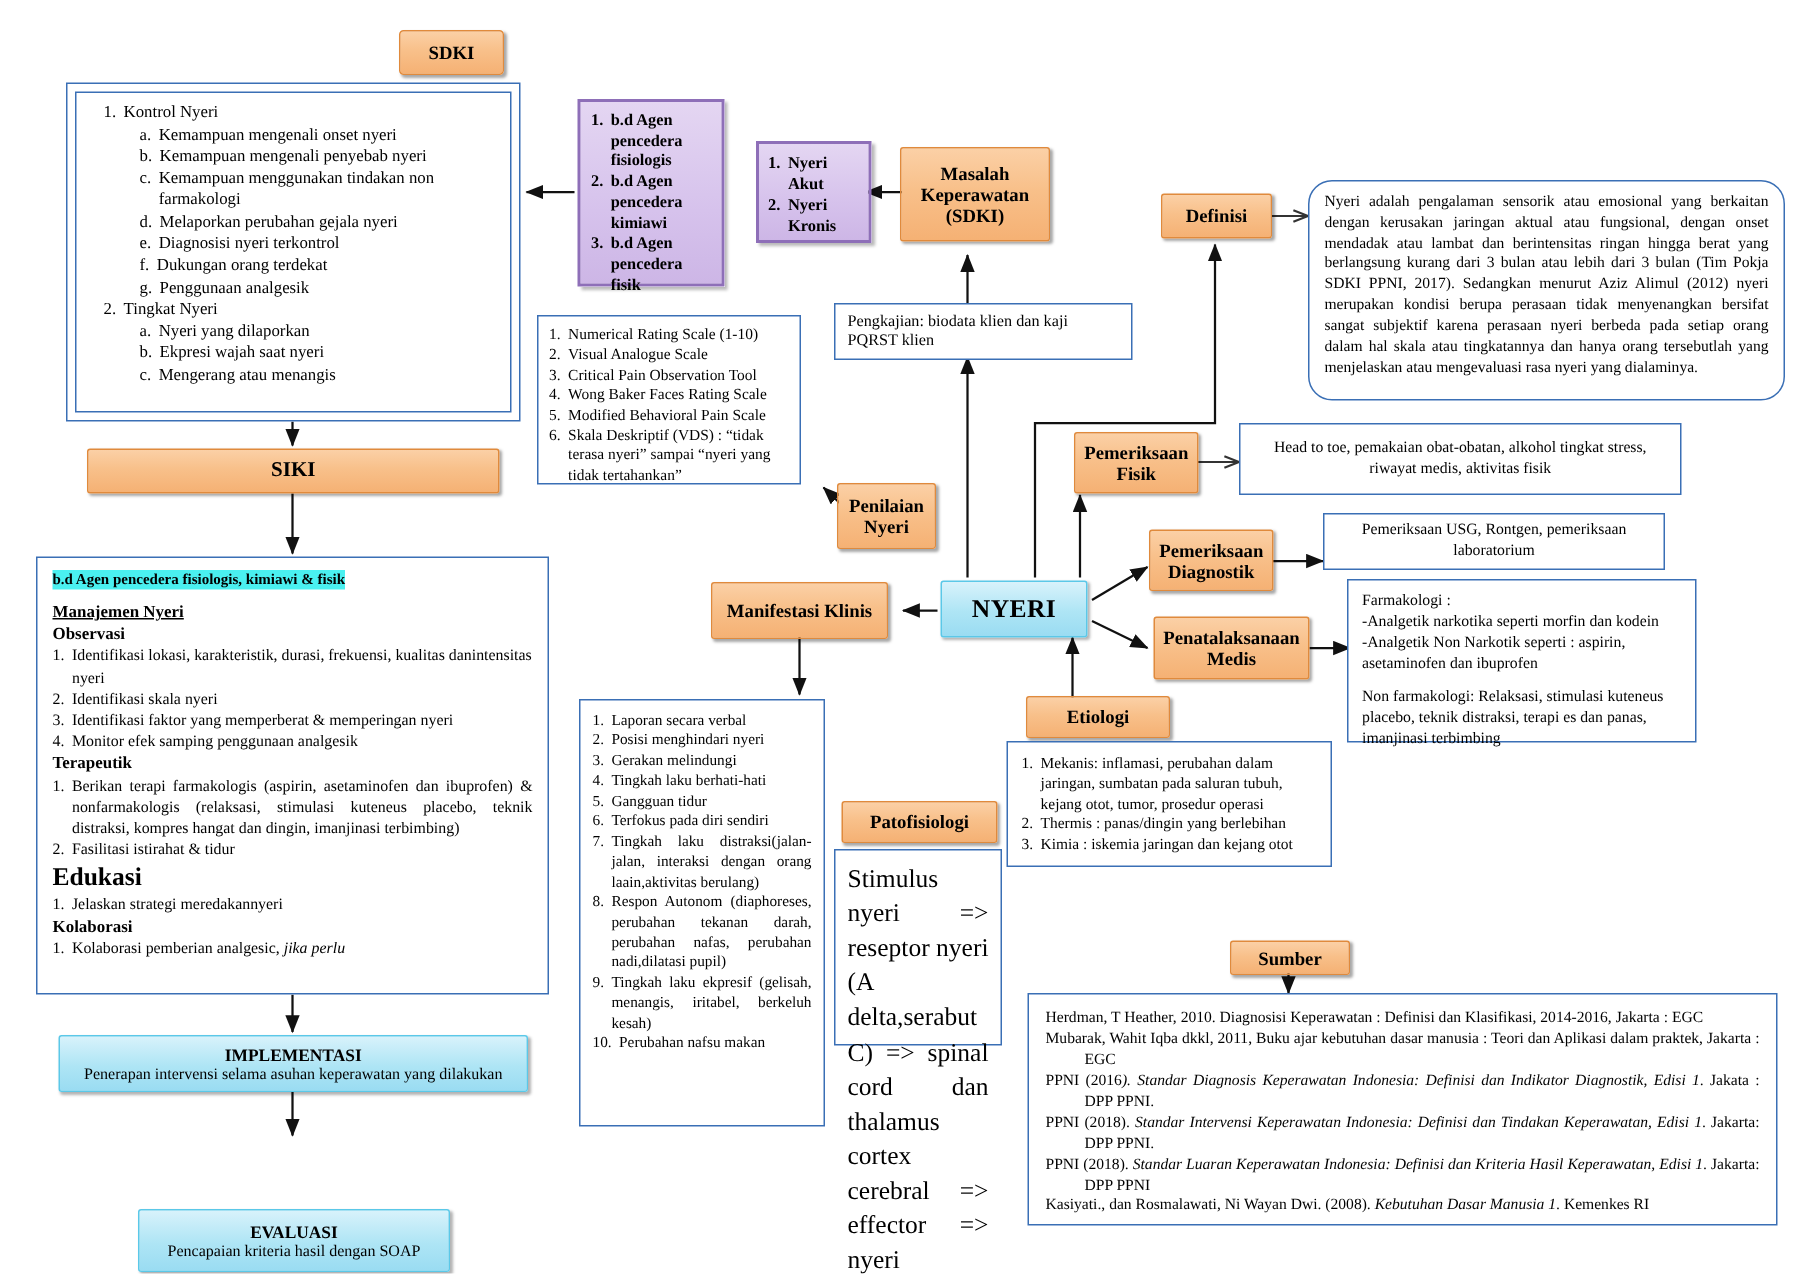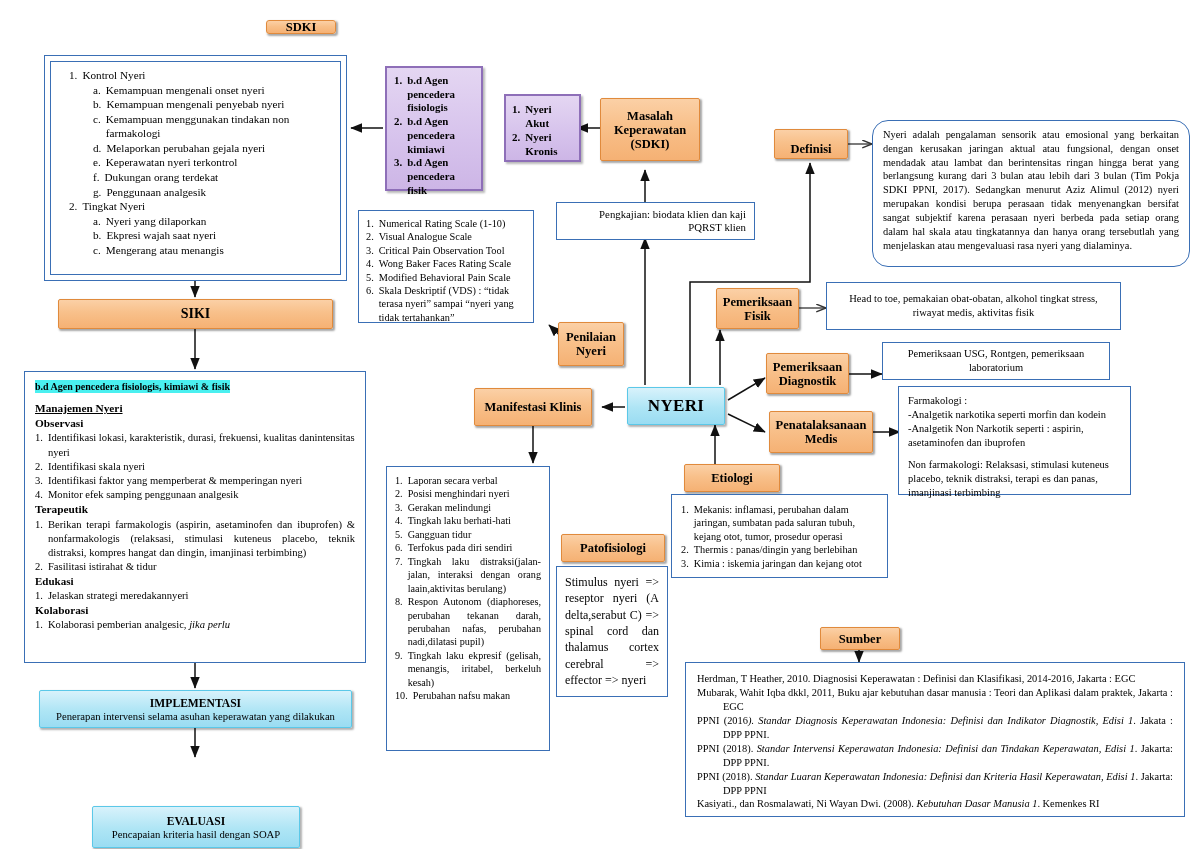--- a/index.html
+++ b/index.html
@@ -119,21 +119,21 @@
 
     </g>
     <g stroke="#333" stroke-width="1.3" fill="none">
 
       <line x1="848" y1="144" x2="872" y2="144" marker-end="url(#ahopen)"></line>
 
       <line x1="798" y1="308" x2="826" y2="308" marker-end="url(#ahopen)"></line>
     </g>
   </svg>
 
-  <div class="box chip rnd" style="left:266px;top:20px;width:70px;height:14px;">
+  <div class="box chip rnd" style="left:266px;top:20px;width:70px;height:30px;">
     <span>SDKI</span>
   </div>
 
   <div class="box dblframe" style="left:44px;top:55px;width:303px;height:226px;">
     <div class="dblinner" style="left:5px;top:5px;right:5px;bottom:5px;"></div>
     <div style="position:absolute;left:16px;top:12px;right:12px;font-size:11.2px;line-height:1.30;">
       <div class="li" style="margin-left:8px;">
         <span class="mk">1.</span>
         <span class="tx">Kontrol Nyeri</span>
       </div>
@@ -149,21 +149,21 @@
         <div class="li">
             <span class="mk">c.</span>
             <span class="tx">Kemampuan menggunakan tindakan non farmakologi</span>
           </div>
         <div class="li">
             <span class="mk">d.</span>
             <span class="tx">Melaporkan perubahan gejala nyeri</span>
           </div>
         <div class="li">
             <span class="mk">e.</span>
-            <span class="tx">Keperawatan nyeri terkontrol</span>
+            <span class="tx">Diagnosisi nyeri terkontrol</span>
           </div>
         <div class="li">
             <span class="mk">f.</span>
             <span class="tx">Dukungan orang terdekat</span>
           </div>
         <div class="li">
             <span class="mk">g.</span>
             <span class="tx">Penggunaan analgesik</span>
           </div>
       </div>
@@ -217,21 +217,21 @@
     <div class="b" style="font-size:11.3px;">Terapeutik</div>
     <div class="li just">
         <span class="mk">1.</span>
         <span class="tx">Berikan terapi  farmakologis (aspirin, asetaminofen dan ibuprofen) &amp; nonfarmakologis (relaksasi, stimulasi kuteneus placebo, teknik distraksi, kompres hangat dan dingin, imanjinasi terbimbing)</span>
       </div>
     <div class="li">
         <span class="mk">2.</span>
         <span class="tx">Fasilitasi istirahat &amp; tidur</span>
       </div>
 
-    <div class="b" style="font-size:11px;">Edukasi</div>
+    <div class="b" style="font-size:17px;">Edukasi</div>
     <div class="li">
         <span class="mk">1.</span>
         <span class="tx">Jelaskan strategi meredakannyeri</span>
       </div>
 
     <div class="b" style="font-size:11.3px;">Kolaborasi</div>
     <div class="li">
       <span class="mk">1.</span>
       <span class="tx"><span>Kolaborasi pemberian analgesic, </span><span class="it">jika perlu</span></span>
     </div>
@@ -276,21 +276,21 @@
         </div>
     </div>
   </div>
 
   <div class="box chip sq" style="left:600px;top:98px;width:100px;height:63px;">
     <span style="white-space:pre-line;">Masalah
 Keperawatan
 (SDKI)</span>
   </div>
 
-  <div class="box wbox" style="left:556px;top:202px;width:199px;height:38px;display:flex;align-items:center;justify-content:center;text-align:right;font-size:10.8px;">
+  <div class="box wbox" style="left:556px;top:202px;width:199px;height:38px;display:flex;align-items:center;justify-content:center;text-align:left;font-size:10.8px;">
     <span>Pengkajian: biodata klien dan kaji PQRST klien</span>
   </div>
 
   <div class="box wbox" style="left:358px;top:210px;width:176px;height:113px;padding:6px 7px;font-size:10.3px;line-height:1.30;">
     <div class="li">
         <span class="mk">1.</span>
         <span class="tx">Numerical Rating Scale (1-10)</span>
       </div>
     <div class="li">
         <span class="mk">2.</span>
@@ -307,21 +307,21 @@
     <div class="li">
         <span class="mk">5.</span>
         <span class="tx">Modified Behavioral Pain Scale</span>
       </div>
     <div class="li">
         <span class="mk">6.</span>
         <span class="tx">Skala Deskriptif (VDS) : “tidak terasa nyeri” sampai “nyeri yang tidak tertahankan”</span>
       </div>
   </div>
 
-  <div class="box chip sq" style="left:774px;top:129px;width:74px;height:30px;align-items:flex-end;">
+  <div class="box chip sq" style="left:774px;top:129px;width:74px;height:30px;">
     <span>Definisi</span>
   </div>
   <div class="box wbox just" style="left:872px;top:120px;width:318px;height:147px;padding:7px 10px;font-size:10.4px;line-height:1.33;border-radius:16px;">
     <span>Nyeri adalah pengalaman sensorik atau emosional yang berkaitan dengan kerusakan jaringan aktual atau fungsional, dengan onset mendadak atau lambat dan berintensitas ringan hingga berat yang berlangsung kurang dari 3 bulan atau lebih dari 3 bulan (Tim Pokja SDKI PPNI, 2017). Sedangkan menurut Aziz Alimul (2012) nyeri merupakan kondisi berupa perasaan tidak menyenangkan bersifat sangat subjektif karena perasaan nyeri berbeda pada setiap orang dalam hal skala atau tingkatannya dan hanya orang tersebutlah yang menjelaskan atau mengevaluasi rasa nyeri yang dialaminya.</span>
   </div>
 
   <div class="box chip sq" style="left:716px;top:288px;width:83px;height:41px;">
     <span style="white-space:pre-line;">Pemeriksaan
 Fisik</span>
   </div>
@@ -400,21 +400,21 @@
       </div>
     <div class="li">
         <span class="mk">10.</span>
         <span class="tx">Perubahan nafsu makan</span>
       </div>
   </div>
 
   <div class="box chip sq" style="left:561px;top:534px;width:104px;height:28px;">
     <span>Patofisiologi</span>
   </div>
-  <div class="box wbox just" style="left:556px;top:566px;width:112px;height:131px;padding:7px 8px;font-size:12px;line-height:1.36;">
+  <div class="box wbox just" style="left:556px;top:566px;width:112px;height:131px;padding:7px 8px;font-size:17px;line-height:1.36;">
     <span>Stimulus nyeri =&gt; reseptor nyeri (A delta,serabut C) =&gt; spinal cord dan thalamus cortex cerebral =&gt; effector =&gt; nyeri</span>
   </div>
 
   <div class="box chip sq" style="left:684px;top:464px;width:96px;height:28px;">
     <span>Etiologi</span>
   </div>
   <div class="box wbox" style="left:671px;top:494px;width:217px;height:84px;padding:8px 9px;font-size:10.3px;line-height:1.30;">
     <div class="li">
         <span class="mk">1.</span>
         <span class="tx">Mekanis: inflamasi, perubahan dalam jaringan, sumbatan pada saluran tubuh, kejang otot, tumor, prosedur operasi</span>

